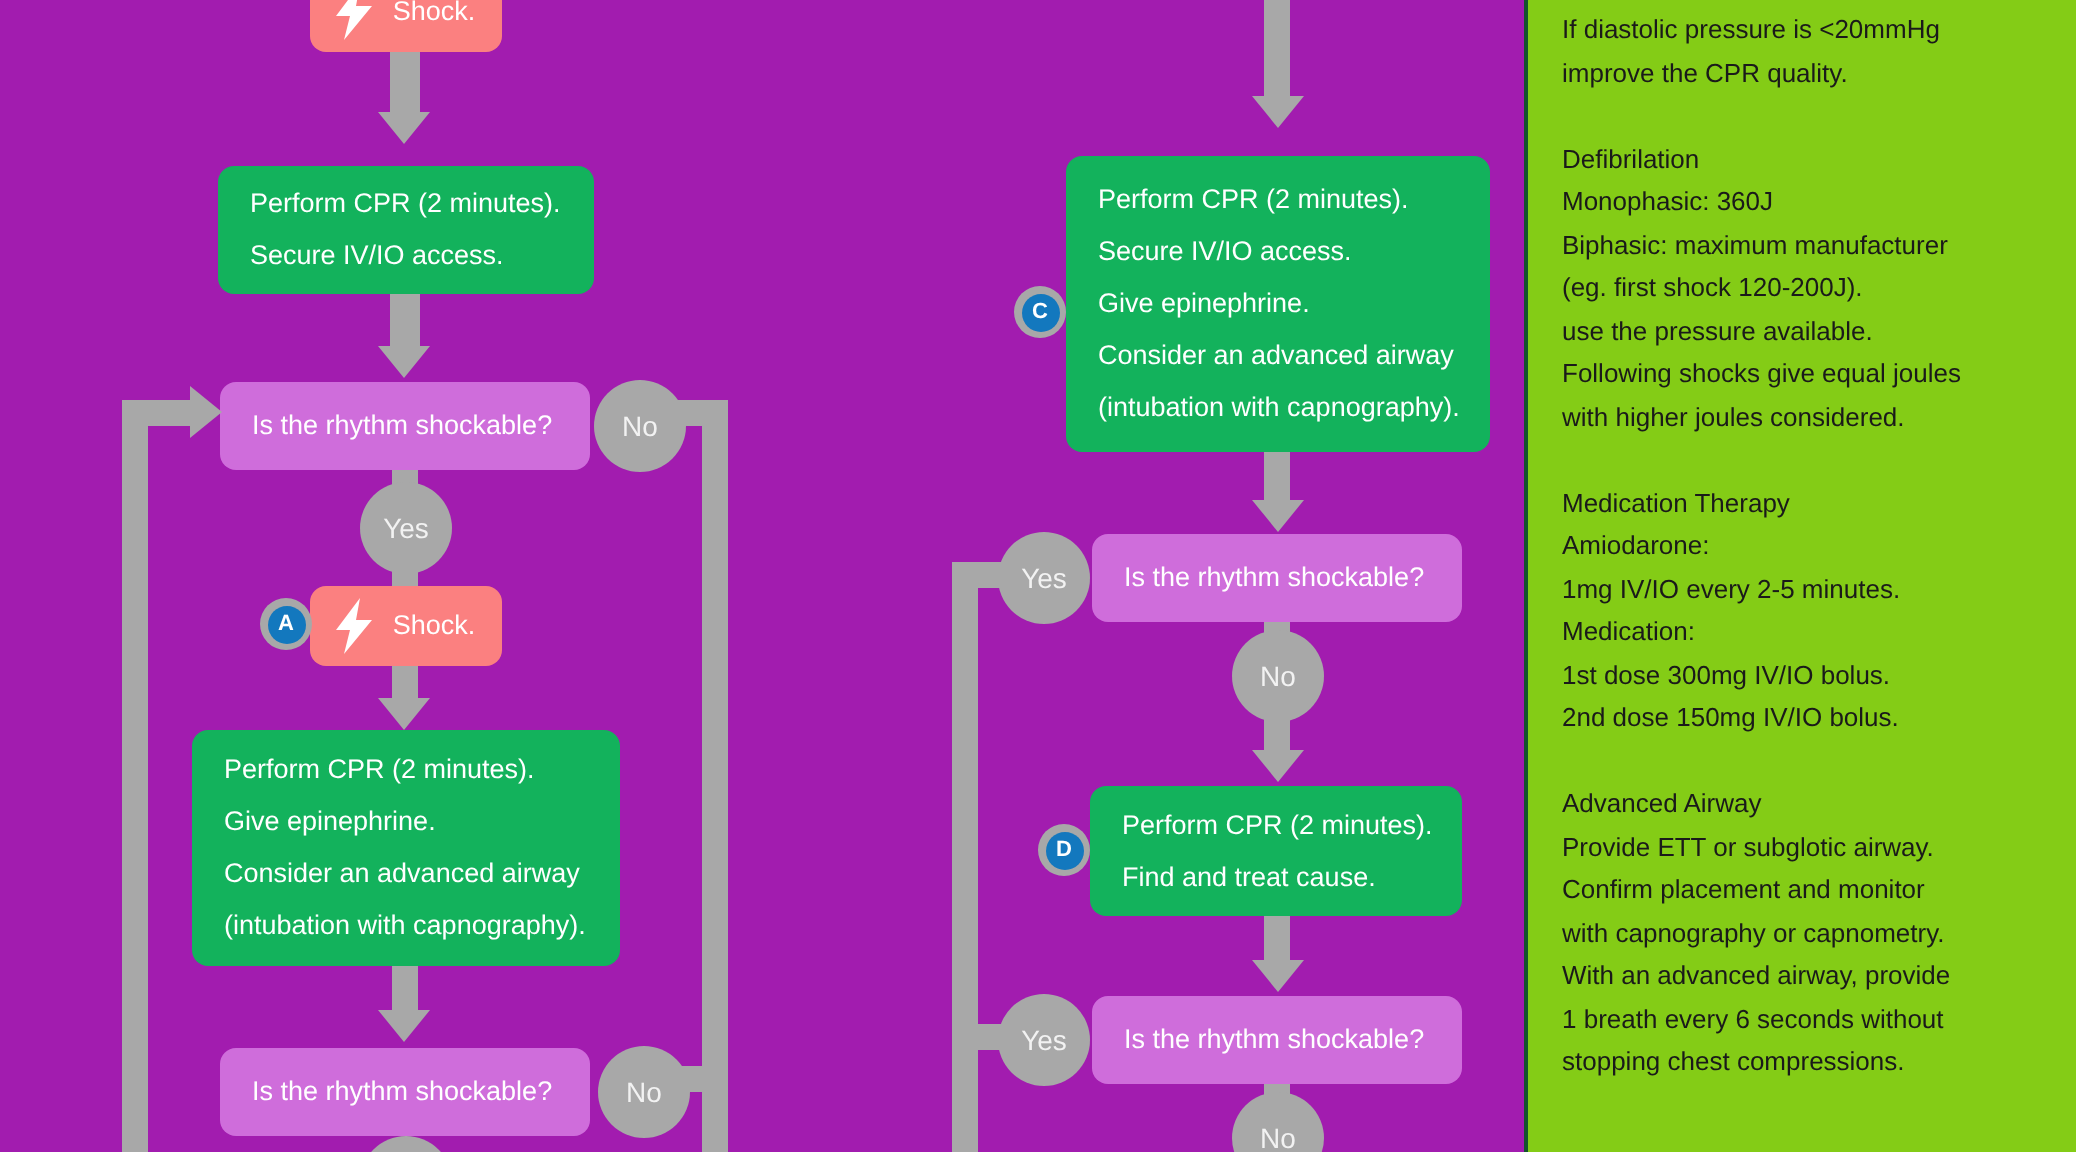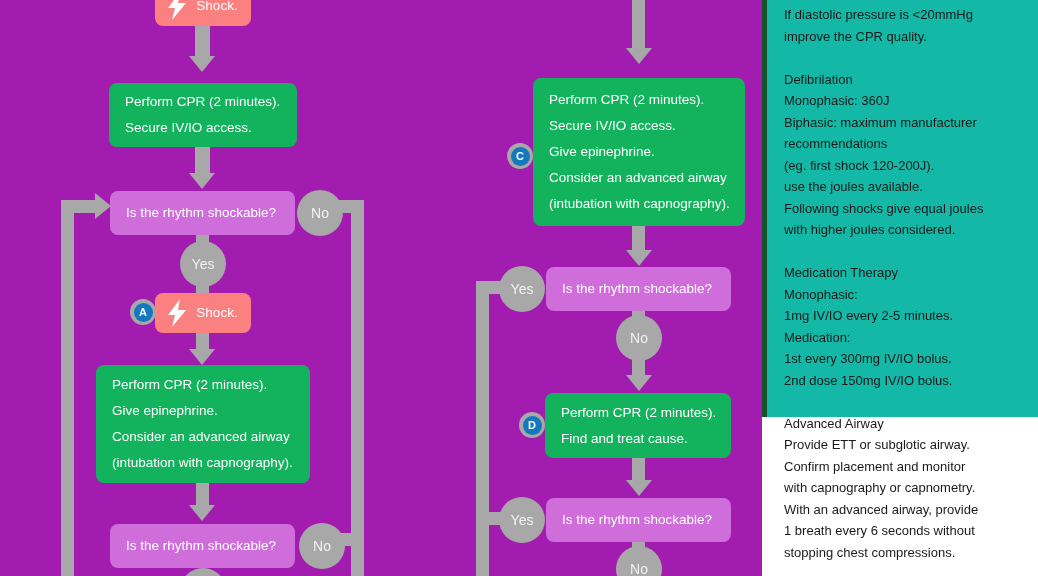--- a/index.html
+++ b/index.html
@@ -12,23 +12,23 @@
     position:relative;
   }
   #root{position:absolute;left:0;top:0;width:1038px;height:576px;}
 
   
   .flow-canvas{
     position:absolute;left:0;top:0;width:762px;height:576px;
     background:#a21caf;
   }
   .side-panel{
-    position:absolute;left:762px;top:0;width:276px;height:417px;
-    background:#14b8a6;
-    border-left:5px solid #14532d;
+    position:absolute;left:762px;top:0;width:276px;height:576px;
+    background:#84cc16;
+    border-left:2px solid #14532d;
     box-sizing:border-box;
   }
 
   
   .node{
     position:absolute;
     border-radius:8px;
     color:#ffffff;
     font-size:13.5px;
     line-height:26px;
@@ -256,31 +256,30 @@
   </div>
 
   <div class="side-panel">
     <div class="panel-body" id="panel-body">
         <div class="ln">If diastolic pressure is &lt;20mmHg</div>
         <div class="ln">improve the CPR quality.</div>
         <div class="gap"></div>
         <div class="ln hdr">Defibrilation</div>
         <div class="ln">Monophasic: 360J</div>
         <div class="ln">Biphasic: maximum manufacturer</div>
-        <div class="ln">recommendations</div>
         <div class="ln">(eg. first shock 120-200J).</div>
-        <div class="ln">use the joules available.</div>
+        <div class="ln">use the pressure available.</div>
         <div class="ln">Following shocks give equal joules</div>
         <div class="ln">with higher joules considered.</div>
         <div class="gap"></div>
         <div class="ln hdr">Medication Therapy</div>
-        <div class="ln">Monophasic:</div>
+        <div class="ln">Amiodarone:</div>
         <div class="ln">1mg IV/IO every 2-5 minutes.</div>
         <div class="ln">Medication:</div>
-        <div class="ln">1st every 300mg IV/IO bolus.</div>
+        <div class="ln">1st dose 300mg IV/IO bolus.</div>
         <div class="ln">2nd dose 150mg IV/IO bolus.</div>
         <div class="gap"></div>
         <div class="ln hdr">Advanced Airway</div>
         <div class="ln">Provide ETT or subglotic airway.</div>
         <div class="ln">Confirm placement and monitor</div>
         <div class="ln">with capnography or capnometry.</div>
         <div class="ln">With an advanced airway, provide</div>
         <div class="ln">1 breath every 6 seconds without</div>
         <div class="ln">stopping chest compressions.</div>
       </div>

